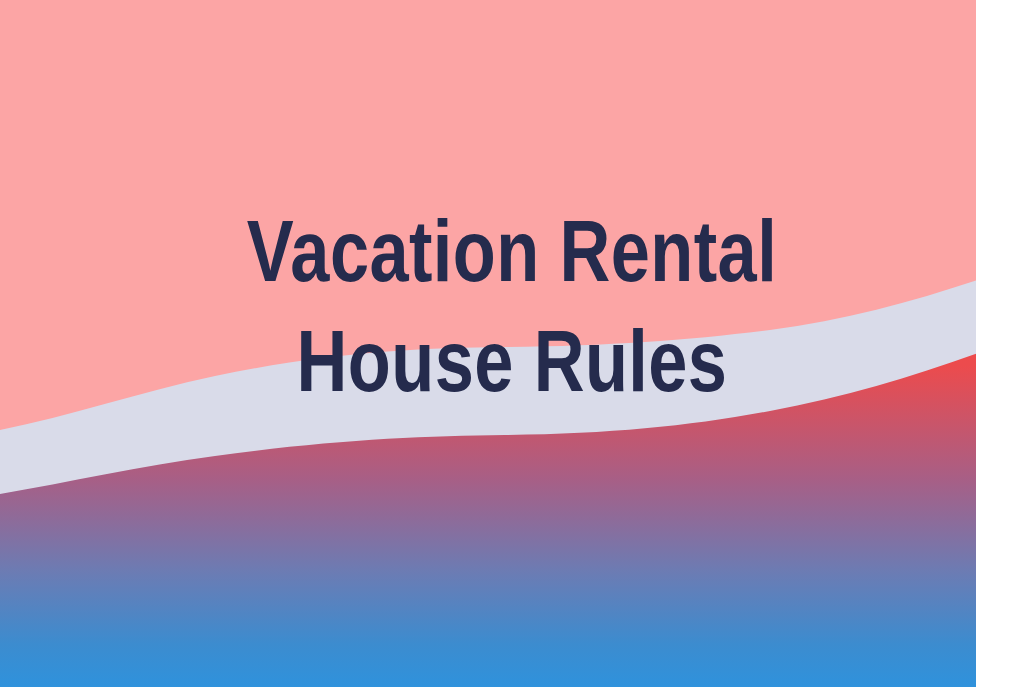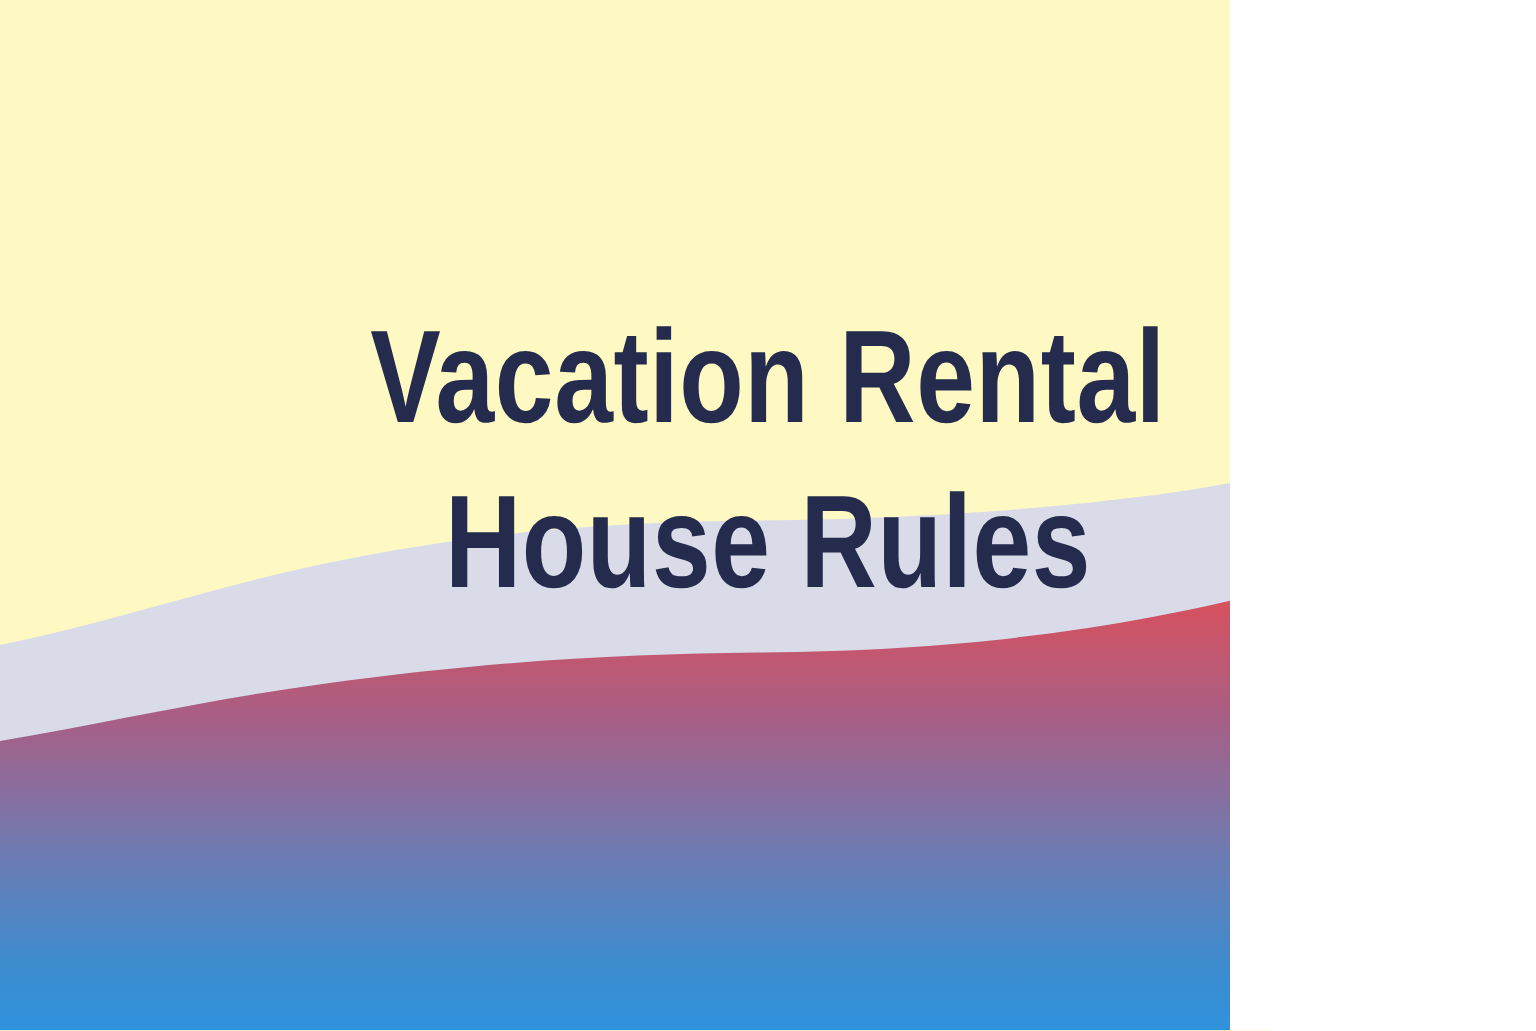--- a/index.html
+++ b/index.html
@@ -8,23 +8,23 @@
   }
   body {
     width: 1024px;
     height: 687px;
     overflow: hidden;
     font-family: "Liberation Sans", "DejaVu Sans", sans-serif;
   }
 
   #poster {
     position: relative;
-    width: 820px;
+    width: 976px;
     height: 687px;
-    background: #fef9c3;
+    background: #fca5a5;
     overflow: hidden;
   }
 
   #wave-layer {
     position: absolute;
     inset: 0;
     width: 1024px;
     height: 687px;
     display: block;
   }

